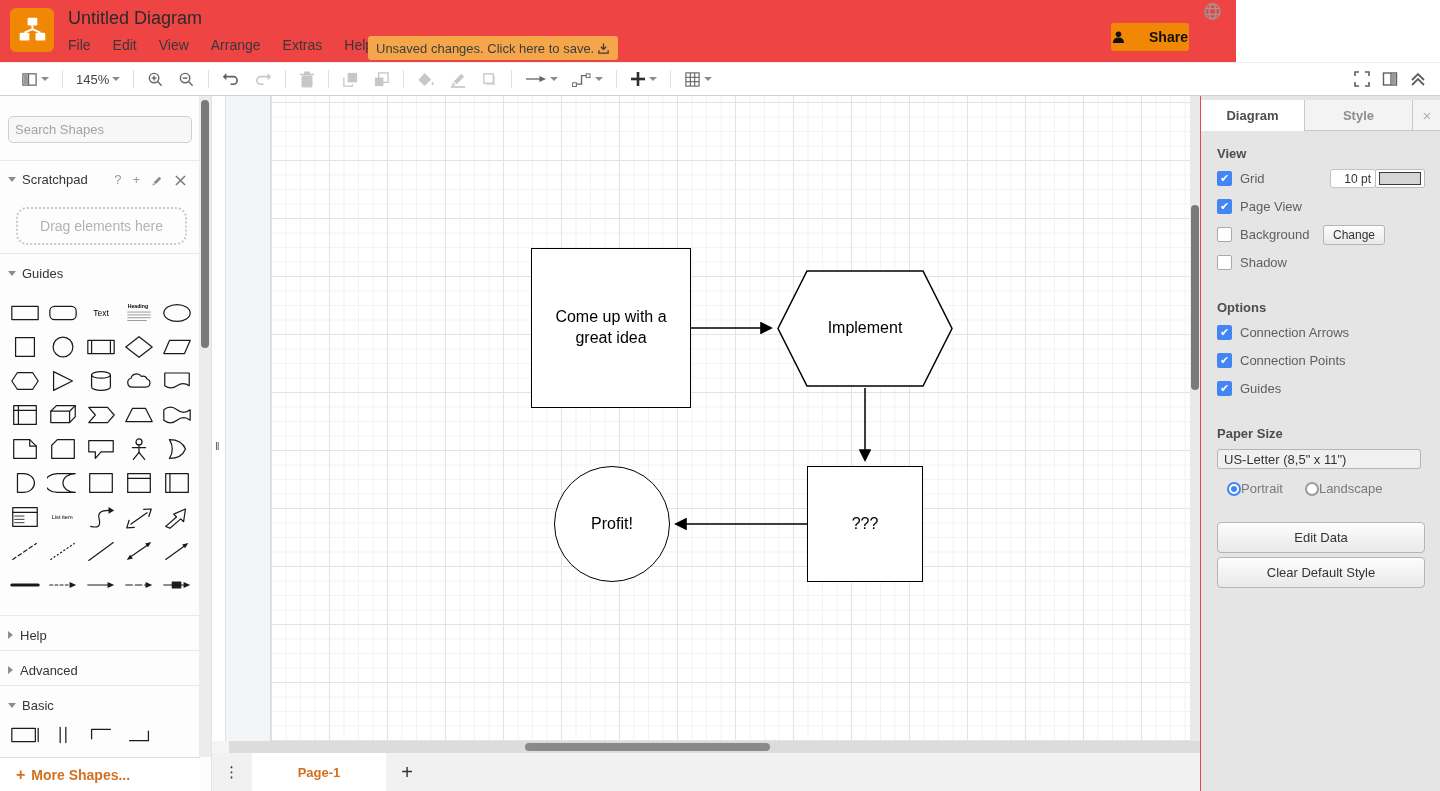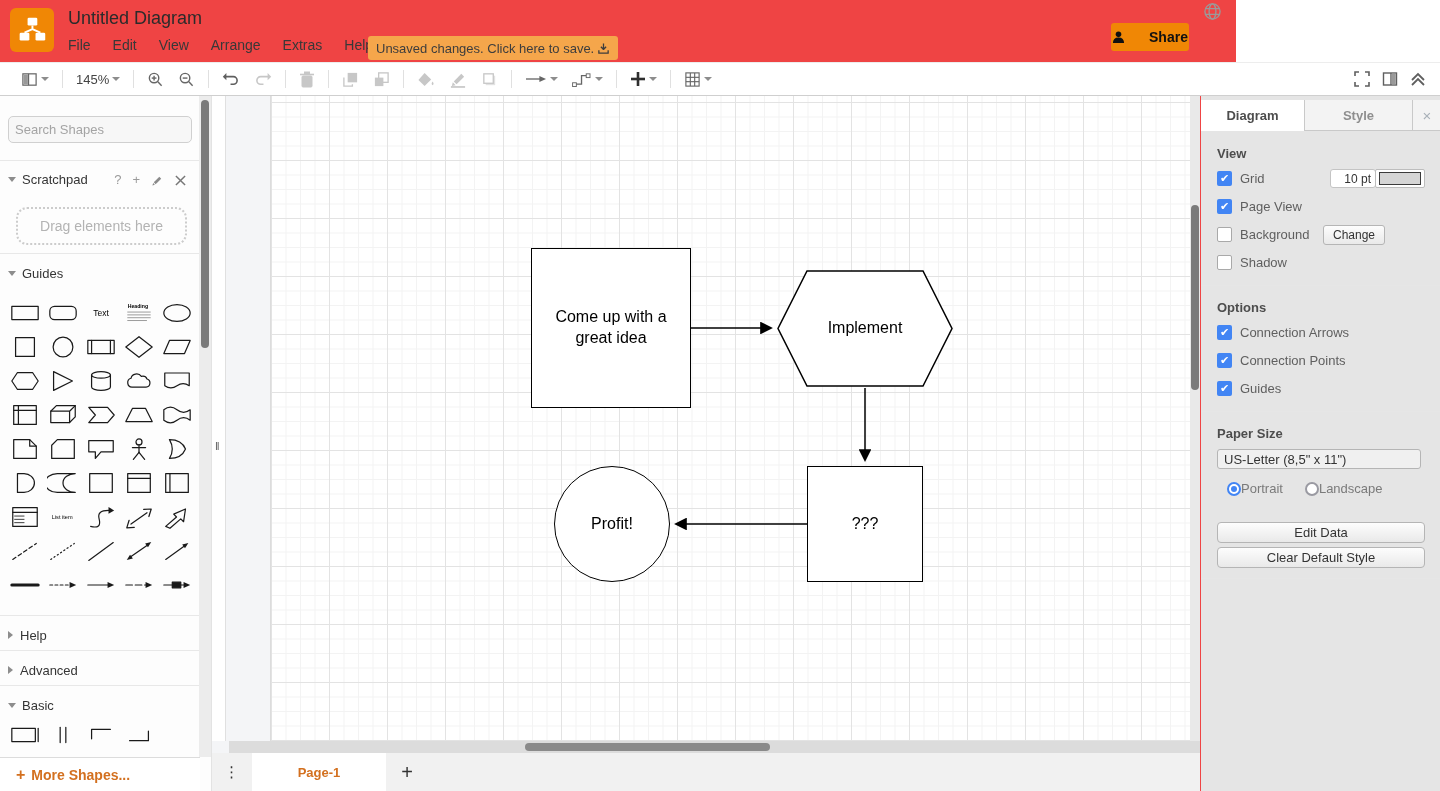--- a/index.html
+++ b/index.html
@@ -91,21 +91,21 @@
   #grid-color-swatch { position:absolute; right:-16px; top:0; width:50px; height:19px; border:1px solid #bdbdbd; border-radius:2px; background:#fff; display:flex; align-items:center; justify-content:center; margin-right:16px; }
   #grid-color-swatch div { width:42px; height:13px; background:#d5d5d5; border:1px solid #3b3b3b; }
   .mini-btn { position:absolute; left:106px; height:20px; padding:0 9px; font-size:12px; color:#333; background:linear-gradient(#fdfdfd,#e9e9e9); border:1px solid #b5b5b5; border-radius:3px; display:flex; align-items:center; }
   #paper-select { margin:4px 16px 0 16px; width:204px; height:20px; background:#f0f0f0; border:1px solid #b5b5b5; border-radius:3px; font-size:13px; color:#333; display:flex; align-items:center; padding-left:6px; }
   #radio-row { display:flex; gap:22px; margin:12px 0 0 26px; font-size:13px; color:#7a7a7a; }
   .radio { display:flex; align-items:center; gap:0; }
   .rdo { width:14px; height:14px; border-radius:50%; background:#fff; position:relative; }
   .rdo.sel { border:2px solid #4285F4; }
   .rdo.sel::after { content:""; position:absolute; left:2px; top:2px; width:6px; height:6px; border-radius:50%; background:#4285F4; }
   .rdo.unsel { border:2px solid #9a9aa2; }
-  .wide-btn { margin:0 16px 4px 16px; width:208px; height:21px; background:linear-gradient(#fdfdfd,#e9e9e9); border:1px solid #b5b5b5; border-radius:4px; font-size:13px; color:#333; display:flex; align-items:center; justify-content:center; }
+  .wide-btn { margin:0 16px 4px 16px; width:208px; height:31px; background:linear-gradient(#fdfdfd,#e9e9e9); border:1px solid #b5b5b5; border-radius:4px; font-size:13px; color:#333; display:flex; align-items:center; justify-content:center; }
 
   svg { display:block; }
 </style>
 </head>
 <body>
 
 <div id="app">
 
   <div id="header">
     <div id="logo">

